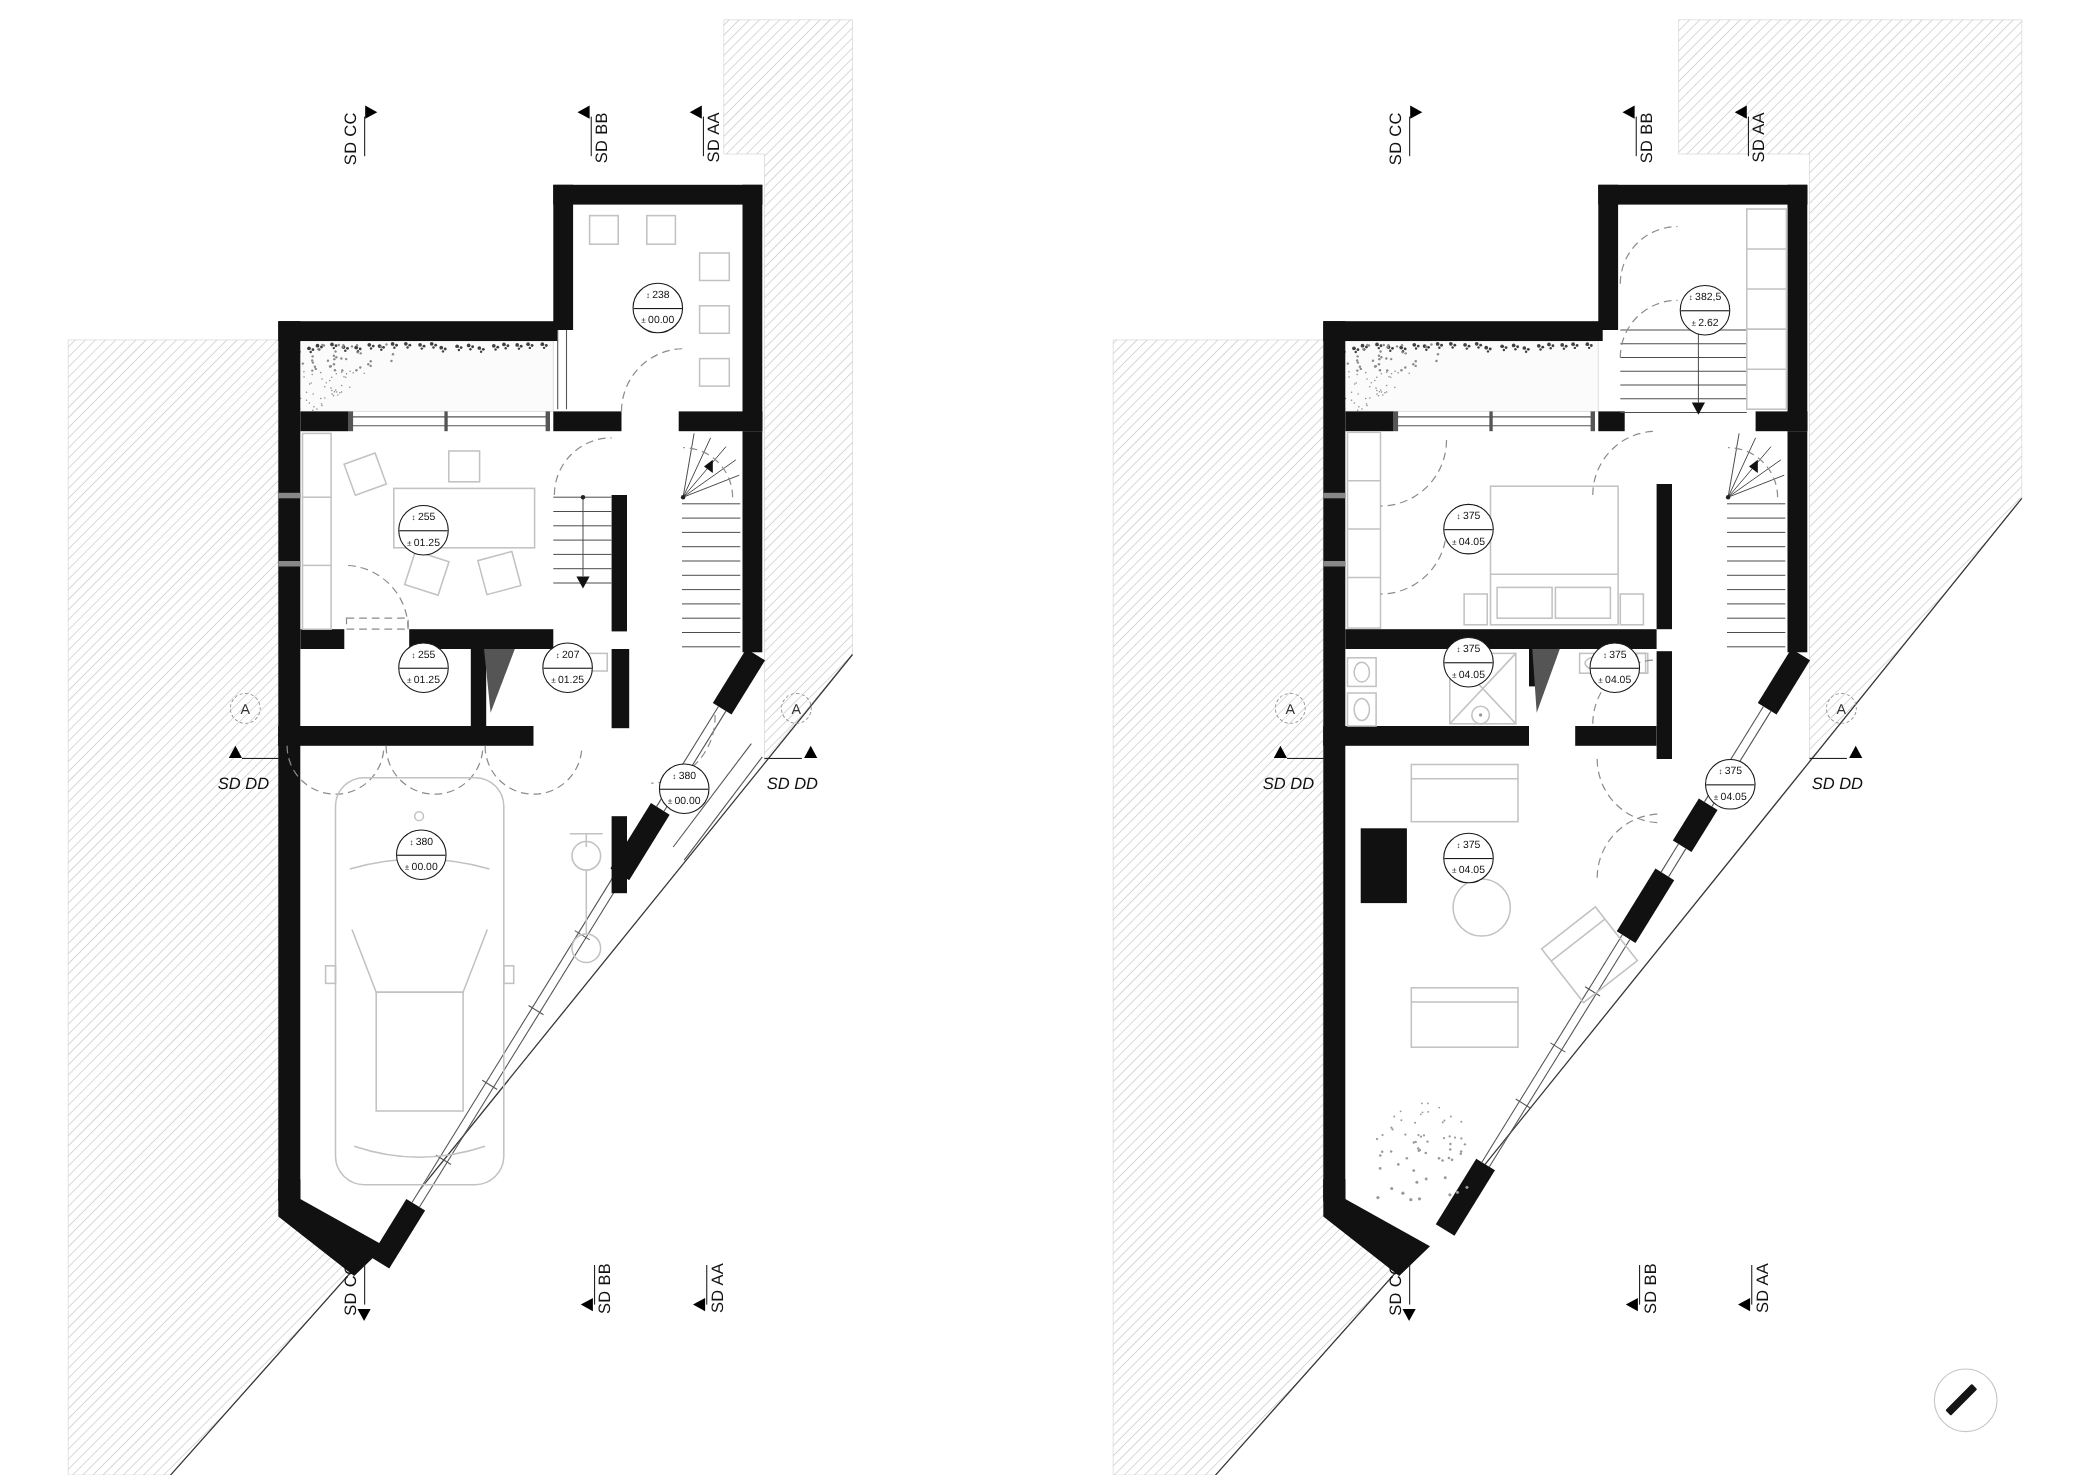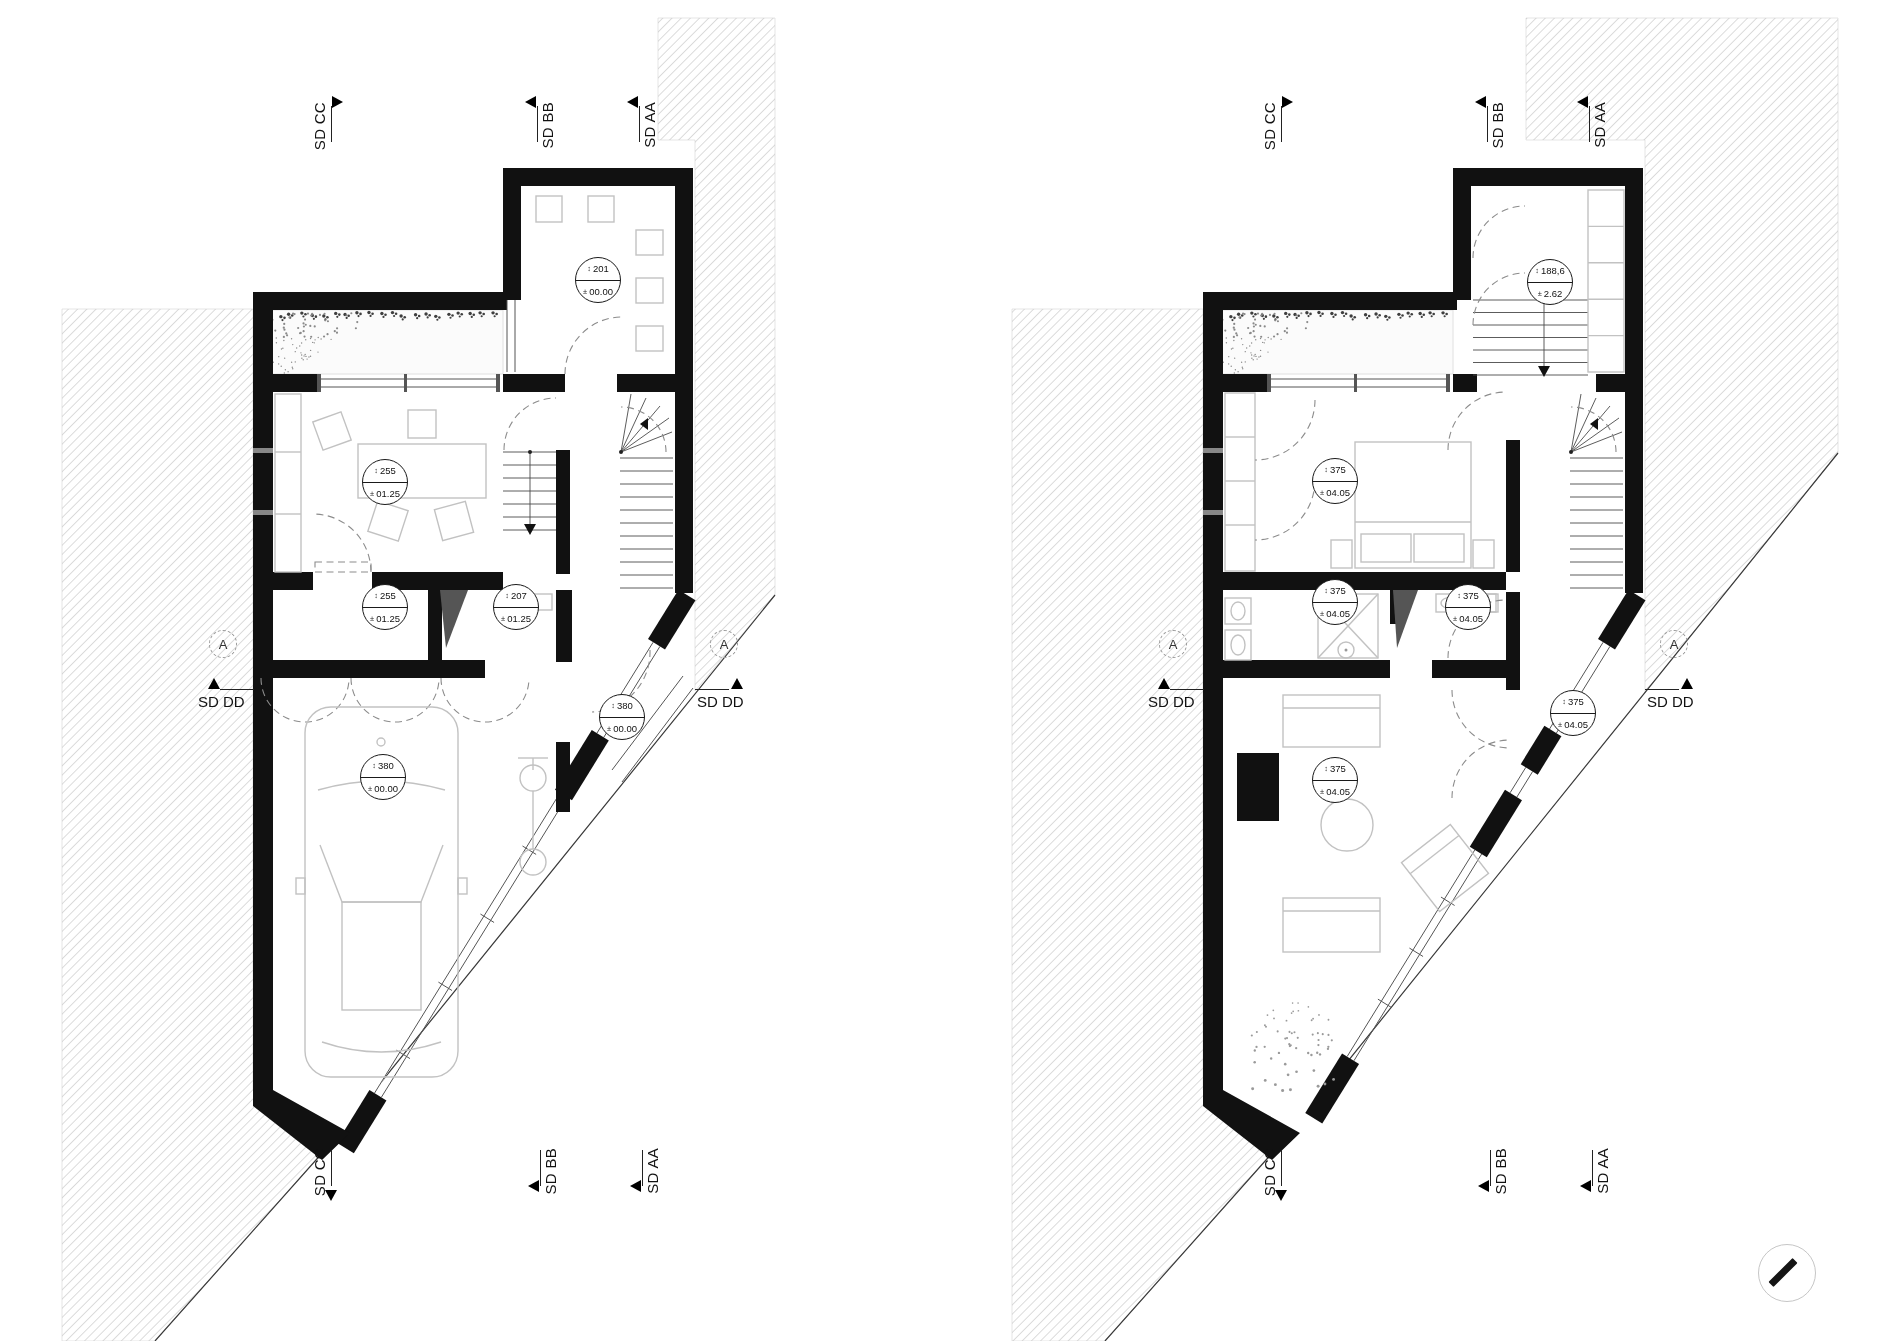--- a/index.html
+++ b/index.html
@@ -29,21 +29,21 @@
   .tri.r{border-left:11px solid #000;border-top:6px solid transparent;border-bottom:6px solid transparent;}
   .tri.l{border-right:11px solid #000;border-top:6px solid transparent;border-bottom:6px solid transparent;}
   .tri.u{border-bottom:11px solid #000;border-left:6px solid transparent;border-right:6px solid transparent;}
   .tri.d{border-top:11px solid #000;border-left:6px solid transparent;border-right:6px solid transparent;}
   .v1 .sline{left:19px;top:8px}.v1 .tri{left:20px;top:-2px}
   .v2 .sline{left:-3px;top:8px}.v2 .tri{left:-15px;top:-2px}
   .v3 .vtext{top:0}.v3 .sline{left:19px;top:2px}.v3 .tri{left:13px;top:42px}
   .v4 .vtext{top:0}.v4 .sline{left:-3px;top:2px}.v4 .tri{left:-15px;top:32px}
   
   .hsec{position:absolute;z-index:2;font-size:15px;color:#111;}
-  .hsec .htext{position:absolute;top:13px;white-space:nowrap;}
+  .hsec .htext{position:absolute;top:24px;white-space:nowrap;font-style:italic;}
   .hsec .hline{position:absolute;height:1px;background:#222;top:9px;}
   
   .acirc{position:absolute;width:26px;height:26px;border:1px dashed #9a9a9a;border-radius:50%;
     display:flex;align-items:center;justify-content:center;font-size:13px;color:#333;z-index:2;background:transparent;}
   
   .north{position:absolute;left:1758px;top:1244px;width:56px;height:56px;border:1.5px solid #c6c6c6;border-radius:50%;z-index:2;}
   .north .nbar{position:absolute;left:7px;top:24px;width:34px;height:7px;background:#151515;transform:rotate(-45deg);border-radius:1px;}
 </style>
 </head>
 <body>
@@ -686,21 +686,21 @@
       <circle cx="1278.9314689379826" cy="1052.9107728803065" r="1.1970175115478923" fill="#9a9a9a"></circle>
     </svg>
 
   <div id="overlay">
 
     <div>
 
       <div class="marker" style="left:575px;top:257px">
         <div class="m-top">
             <span class="m-glyph">↕</span>
-            <span>201</span>
+            <span>238</span>
           </div>
         <div class="m-bot">
             <span class="m-glyph">±</span>
             <span>00.00</span>
           </div>
       </div>
       <div class="marker" style="left:362px;top:459px">
         <div class="m-top">
             <span class="m-glyph">↕</span>
             <span>255</span>
@@ -799,21 +799,21 @@
       <div class="acirc" style="left:710px;top:630px">
           <span>A</span>
         </div>
     </div>
 
     <div>
 
       <div class="marker" style="left:1527px;top:259px">
         <div class="m-top">
             <span class="m-glyph">↕</span>
-            <span>188,6</span>
+            <span>382,5</span>
           </div>
         <div class="m-bot">
             <span class="m-glyph">±</span>
             <span>2.62</span>
           </div>
       </div>
       <div class="marker" style="left:1312px;top:458px">
         <div class="m-top">
             <span class="m-glyph">↕</span>
             <span>375</span>

